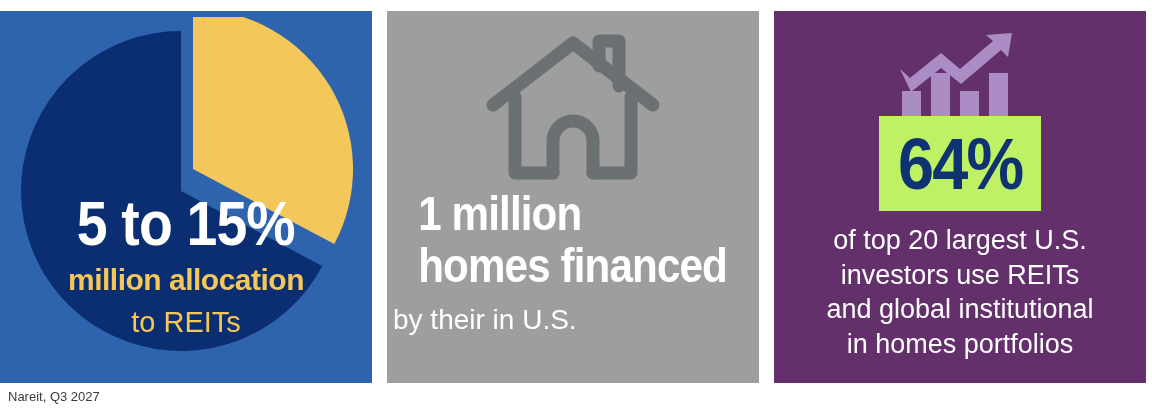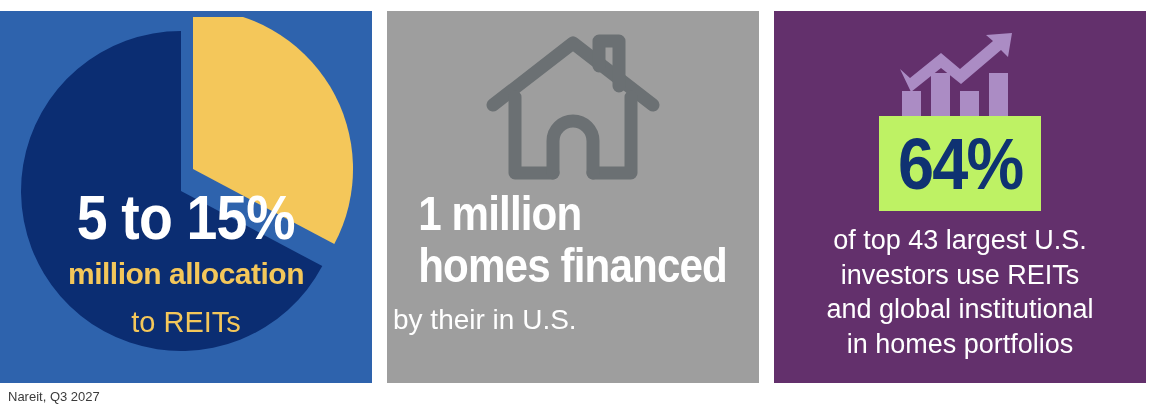--- a/index.html
+++ b/index.html
@@ -87,21 +87,21 @@
     color: #f4c75a;
     letter-spacing: -0.5px;
     margin-top: 8px;
     white-space: nowrap;
   }
   .small-stat {
     font-weight: normal;
     font-size: 29px;
     line-height: 1.15;
     color: #f4c75a;
-    margin-top: 14px;
+    margin-top: 8px;
     white-space: nowrap;
   }
 
   
   .panel-house { background: #9e9e9e; }
 
   .house-icon {
     position: absolute;
     left: 50%;
     top: 22px;
@@ -269,21 +269,21 @@
                      L 103 17 L 63 51 L 43 35 L 13 59 L 2 36 Z"></path>
           </g>
         </svg>
       </div>
 
       <div class="pct-box">
         <span class="pct-value">64%</span>
       </div>
 
       <div class="purple-text">
-        <div>of top 43 largest U.S.</div>
+        <div>of top 20 largest U.S.</div>
         <div>investors use REITs</div>
         <div>and global institutional</div>
         <div>in homes portfolios</div>
       </div>
     </div>
 
   </div>
 
   <div class="caption">Nareit, Q3 2027</div>
 

